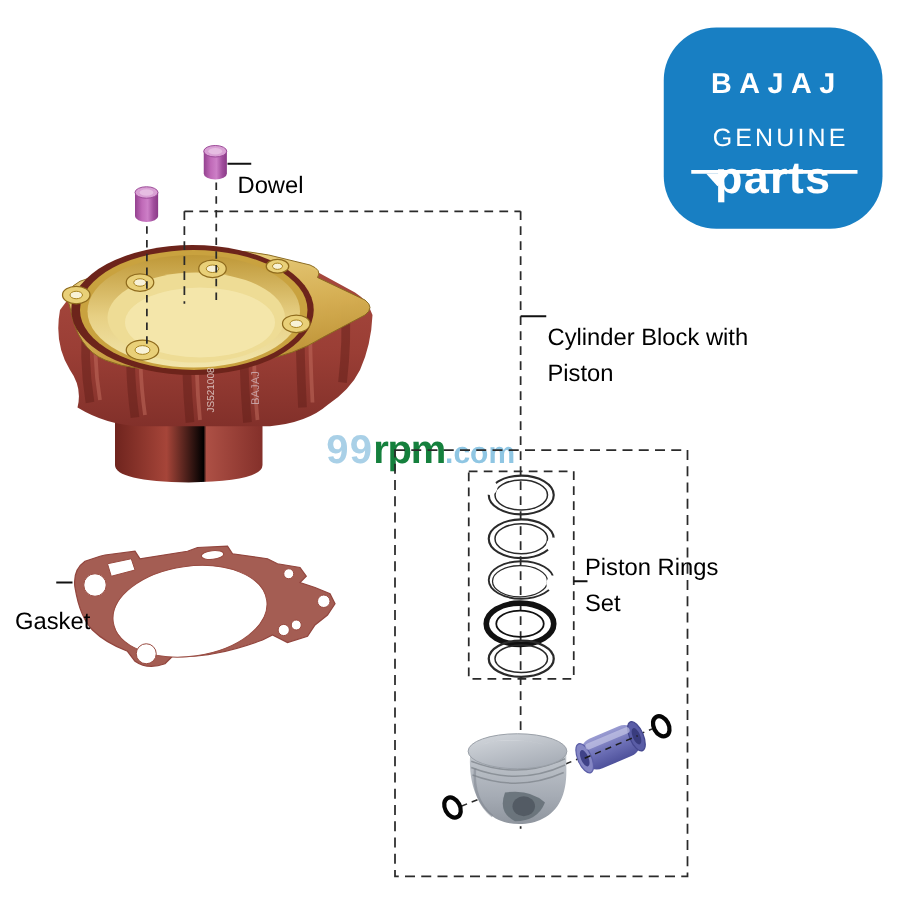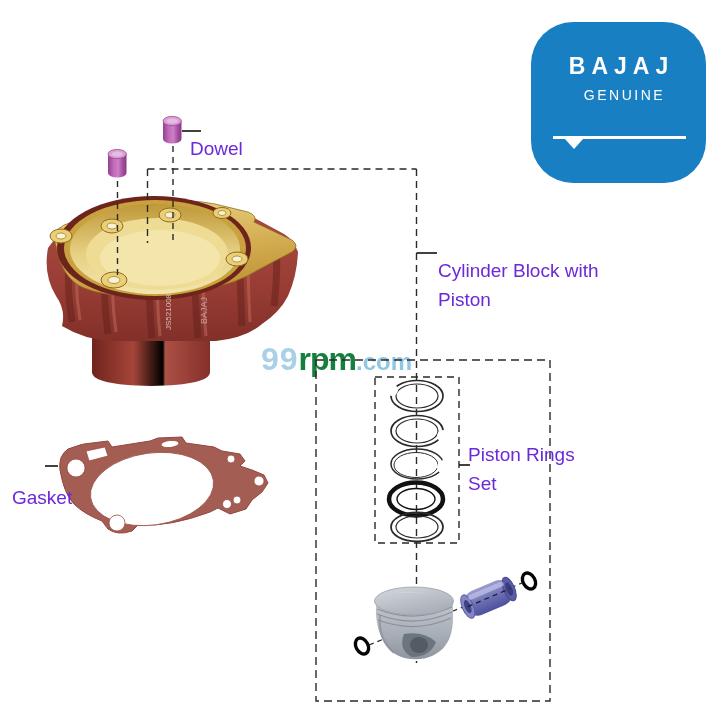--- a/index.html
+++ b/index.html
@@ -11,37 +11,37 @@
   #watermark{
     position:absolute;left:261px;top:341px;z-index:1;
     white-space:nowrap;user-select:none;
   }
   #watermark .wm-num{font-size:32px;font-weight:bold;color:#a9d0e7;letter-spacing:1px;}
   #watermark .wm-mid{font-size:32px;font-weight:bold;color:#15803d;letter-spacing:-1px;}
   #watermark .wm-suffix{font-size:24px;font-weight:bold;color:#8fc6e3;}
   svg#diagram{position:absolute;left:0;top:0;z-index:2;}
   
   .callout{
-    position:absolute;z-index:3;color:#6d28d9;font-size:19px;line-height:29px;
+    position:absolute;z-index:3;color:#000000;font-size:19px;line-height:29px;
   }
   #lbl-dowel{left:190px;top:134px;}
   #lbl-cylblock{left:438px;top:256px;width:190px;}
   #lbl-rings{left:468px;top:440px;width:120px;}
   #lbl-gasket{left:12px;top:483px;}
   
   #logo{
     position:absolute;left:531px;top:22px;width:175px;height:161px;z-index:3;
     background:#187fc3;border-radius:42px;color:#fff;text-align:center;
   }
   #logo .brand{
     display:block;margin-top:31px;font-size:23px;font-weight:800;
     letter-spacing:6px;padding-left:6px;
   }
   #logo .genuine{
-    display:block;margin-top:7px;font-size:14px;font-weight:400;letter-spacing:2.5px;padding-left:12px;
+    display:block;margin-top:20px;font-size:20px;font-weight:400;letter-spacing:2.5px;padding-left:12px;
   }
   #logo .parts{
     display:block;margin-top:-2px;font-size:36px;font-weight:800;letter-spacing:1px;
   }
   #logo .underline{
     position:absolute;left:22px;top:114px;width:133px;height:3px;background:#fff;
   }
   #logo .chevron{
     position:absolute;left:34px;top:117px;width:0;height:0;
     border-left:9px solid transparent;border-right:9px solid transparent;
@@ -289,17 +289,18 @@
   </svg>
 
   <div class="callout" id="lbl-dowel">Dowel</div>
   <div class="callout" id="lbl-rings">Piston Rings Set</div>
   <div class="callout" id="lbl-cylblock">Cylinder Block with Piston</div>
   <div class="callout" id="lbl-gasket">Gasket</div>
 
   <div id="logo">
     <span class="brand">BAJAJ</span>
     <span class="genuine">GENUINE</span>
+    <span class="parts">parts</span>
     <div class="underline"></div>
     <div class="chevron"></div>
   </div>
 
 </div>
 
 </body></html>

